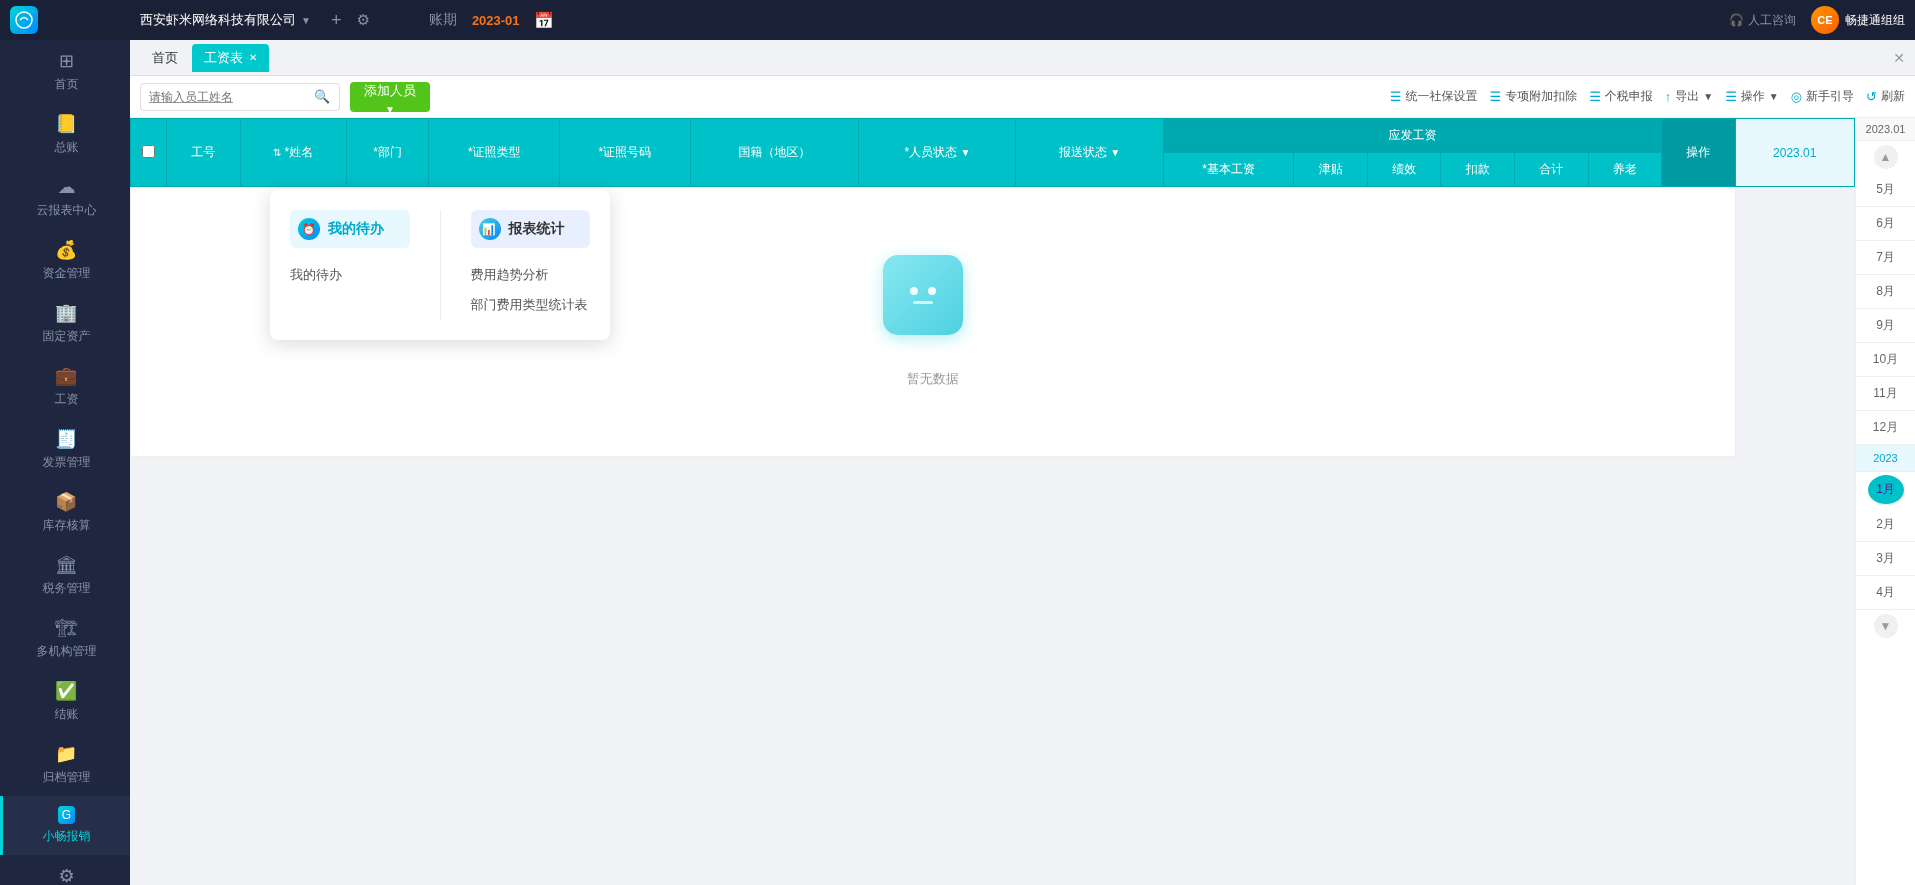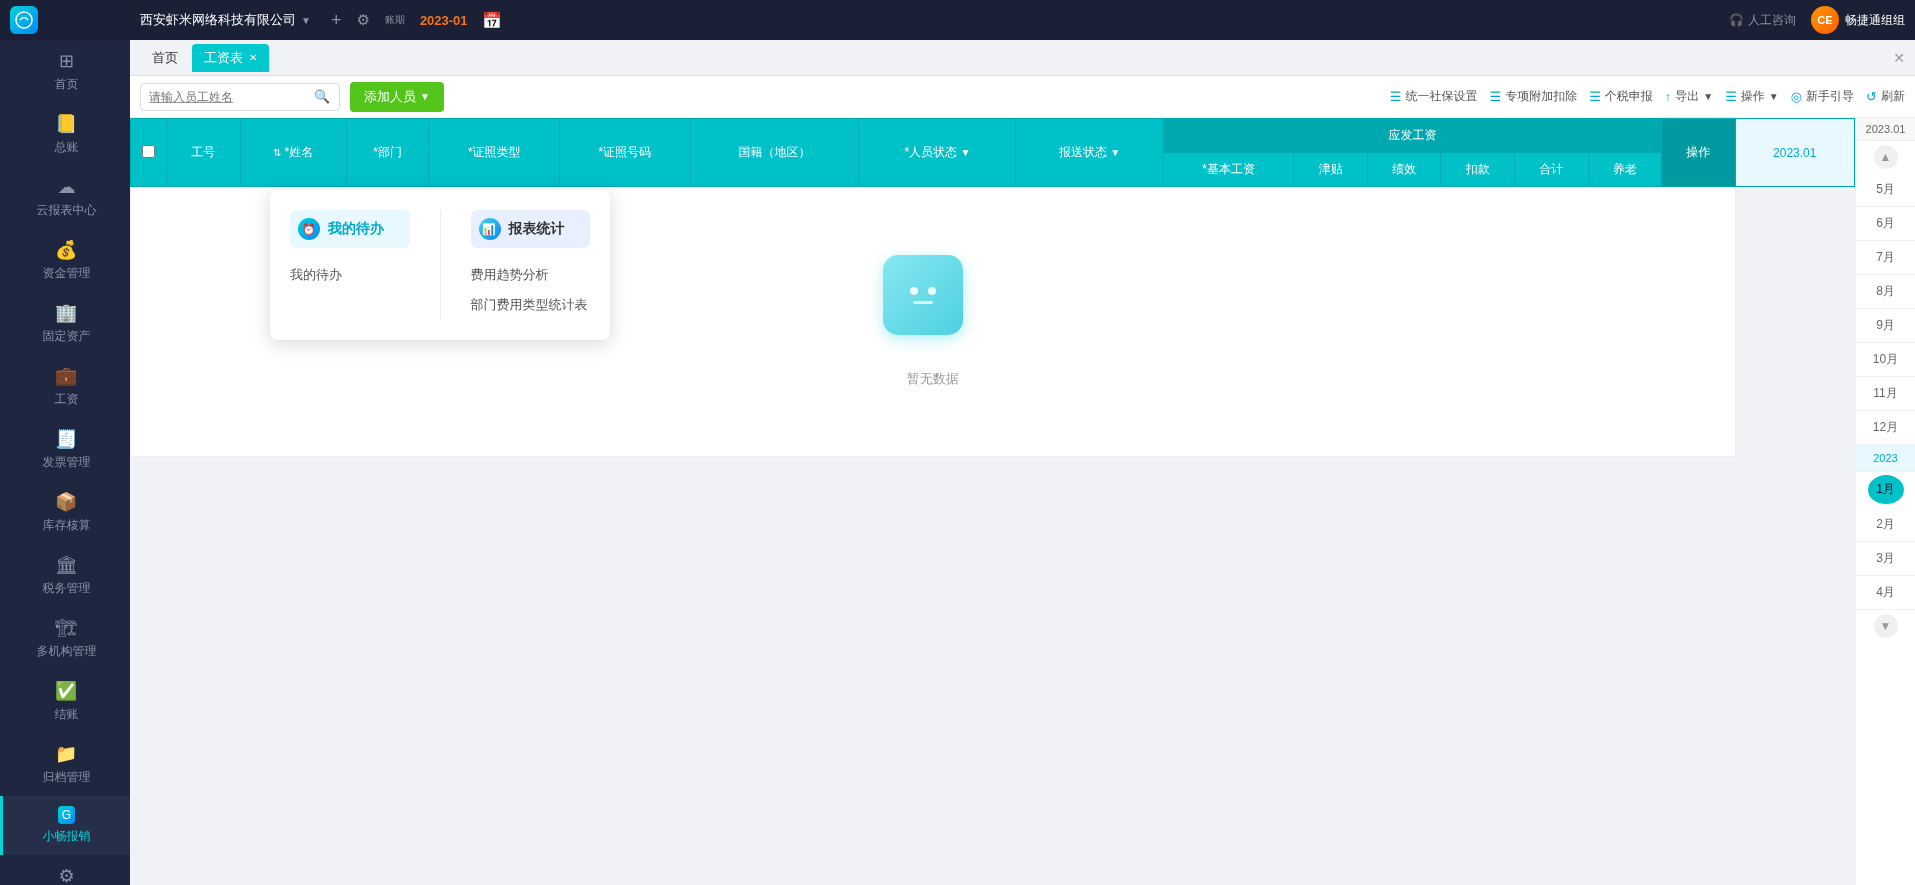--- a/index.html
+++ b/index.html
@@ -157,21 +157,21 @@
 
     .add-person-btn {
       background: #52c41a;
       color: white;
       border: none;
       padding: 0 14px;
       height: 30px;
       border-radius: 4px;
       font-size: 13px;
       cursor: pointer;
-      display: flex; align-items: center; gap: 4px;
+      display: flex; align-items: center; gap: 4px; flex-direction: column;
     }
     .add-person-btn .dropdown-arrow { font-size: 10px; }
 
     .toolbar-actions {
       margin-left: auto;
       display: flex; align-items: center; gap: 12px;
     }
     .toolbar-action-btn {
       display: flex; align-items: center; gap: 4px;
       color: #555; font-size: 12px; cursor: pointer;
@@ -338,21 +338,21 @@
   </div>
 
   <div class="company-selector">
     <span>西安虾米网络科技有限公司</span>
     <span class="chevron">▼</span>
   </div>
 
   <div class="header-actions">
     <button class="btn-icon" style="color:#8892a4;font-size:18px;background:none;border:none;cursor:pointer;">+</button>
     <button class="btn-icon" style="color:#8892a4;font-size:15px;background:none;border:none;cursor:pointer;">⚙</button>
-    <span class="period-label" style="color:#8892a4;font-size:10px;">账期</span>
+    <span class="period-label" style="color:#8892a4;font-size:14px;margin-left:44px;">账期</span>
     <span class="period-value" style="color:#f97316;font-size:13px;font-weight:bold;">2023-01</span>
     <span style="color:#8892a4;cursor:pointer;">📅</span>
   </div>
 
   <div class="header-right">
     <div class="support-btn">
       <span>🎧</span>
       <span>人工咨询</span>
     </div>
     <div class="user-info">
@@ -545,21 +545,21 @@
         <div class="month-nav">▲</div>
         <div class="month-item">5月</div>
         <div class="month-item">6月</div>
         <div class="month-item">7月</div>
         <div class="month-item">8月</div>
         <div class="month-item">9月</div>
         <div class="month-item">10月</div>
         <div class="month-item">11月</div>
         <div class="month-item">12月</div>
         <div class="year-label">2023</div>
-        <div class="month-item active" style="background:#00c0c8;color:#0f172a;border-radius:50%;width:36px;margin:3px auto;padding:6px 0;font-size:12px;text-align:center;">1月</div>
+        <div class="month-item active" style="background:#00c0c8;color:#4c1d95;border-radius:50%;width:36px;margin:3px auto;padding:6px 0;font-size:12px;text-align:center;">1月</div>
         <div class="month-item">2月</div>
         <div class="month-item">3月</div>
         <div class="month-item">4月</div>
         <div class="month-nav">▼</div>
       </div>
     </div>
 
     <div class="popup-overlay">
       <div class="popup-section">
         <div class="popup-col">

